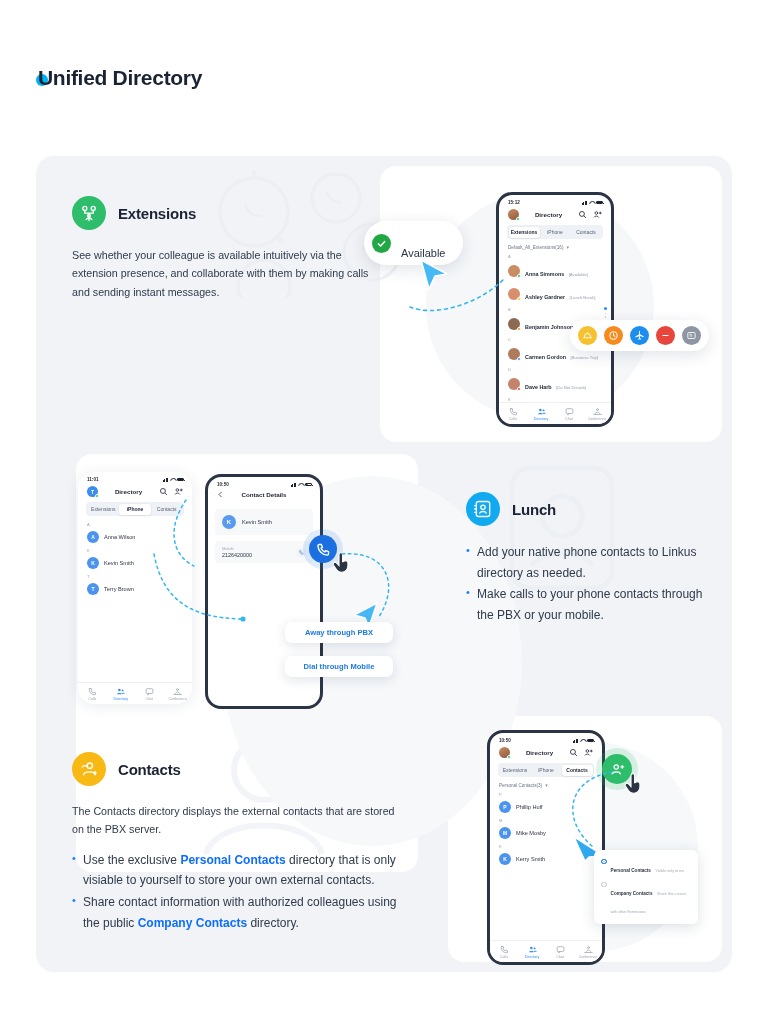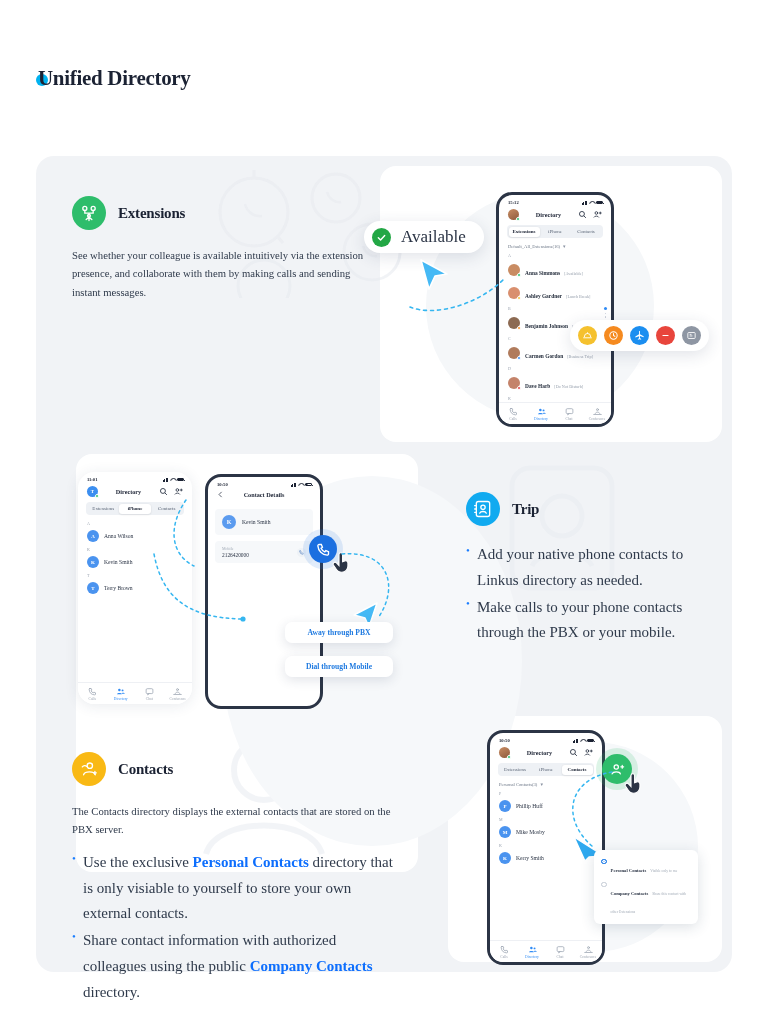--- a/index.html
+++ b/index.html
@@ -4,21 +4,21 @@
 <title>Unified Directory</title>
 <style>
   * { box-sizing: border-box; margin: 0; padding: 0; }
   html, body {
     width: 768px; height: 1024px;
     background: #ffffff;
     font-family: "Liberation Sans", sans-serif;
     color: #232c3d;
     overflow: hidden;
   }
-  .page { position: relative; width: 768px; height: 1024px; font-family: Liberation Serif, serif; }
+  .page { position: relative; width: 768px; height: 1024px; }
 
   
   .pg-title {
     position: absolute; left: 36px; top: 66px;
     font-size: 21px; font-weight: bold; letter-spacing: -0.3px;
     color: #1b2233;
   }
   .pg-title .dot {
     display: inline-block; width: 12px; height: 12px; border-radius: 50%;
     background: #00b2f0; vertical-align: -1px; margin-right: -10px;
@@ -52,21 +52,21 @@
   .sec-icon {
     width: 34px; height: 34px; border-radius: 50%;
     display: flex; align-items: center; justify-content: center; flex: 0 0 auto;
   }
   .sec-icon svg { width: 20px; height: 20px; }
   .sec-title { font-size: 15px; font-weight: bold; color: #1b2233; letter-spacing: -0.2px; }
   .sec p { font-size: 10.7px; line-height: 1.72; color: #2f3a4b; margin-bottom: 11px; }
   .sec p:last-child { margin-bottom: 0; }
   .bullets { list-style: none; }
   .bullets li {
-    font-size: 15px; line-height: 1.72; color: #2f3a4b;
+    font-size: 12px; line-height: 1.72; color: #2f3a4b;
     padding-left: 11px; position: relative; margin-bottom: 1px;
   }
   .bullets li::before {
     content: "•"; position: absolute; left: 0; top: -1px; color: #1a7dff; font-size: 11px;
   }
   .hl { color: #0d6efd; font-weight: bold; }
 
   .sec-ext   { left: 72px;  top: 196px; width: 300px; }
   .sec-phone { left: 466px; top: 492px; width: 240px; }
   .sec-con   { left: 72px;  top: 752px; width: 325px; }
@@ -172,21 +172,21 @@
     position: absolute; background: #fff; border-radius: 22px;
     box-shadow: 0 4px 16px rgba(40,60,90,.14);
     display: flex; align-items: center;
   }
   .pill-available { left: 364px; top: 221px; padding: 6px 18px 6px 8px; gap: 10px; }
   .pill-available .tick {
     width: 19px; height: 19px; border-radius: 50%; background: #22a745;
     display: flex; align-items: center; justify-content: center;
   }
   .pill-available .tick svg { width: 11px; height: 11px; }
-  .pill-available .lbl { font-size: 17px; color: #2b3445; }
+  .pill-available .lbl { font-size: 11px; color: #2b3445; margin-top: 20px; }
 
   .pill-status { left: 570px; top: 320px; padding: 6px 8px; gap: 7px; }
   .sbtn {
     width: 19px; height: 19px; border-radius: 50%;
     display: flex; align-items: center; justify-content: center;
   }
   .sbtn svg { width: 11px; height: 11px; }
 
   .pill-text {
     position: absolute; background: #fff; border-radius: 7px;
@@ -291,21 +291,21 @@
   <div class="sec sec-phone">
     <div class="sec-head">
       <div class="sec-icon" style="background:#11aaf0">
         <svg viewBox="0 0 24 24" fill="none" stroke="#fff" stroke-width="1.6" stroke-linecap="round">
           <rect x="4" y="3" width="16" height="18" rx="2.5"></rect>
           <circle cx="12" cy="10" r="2.6"></circle>
             <path d="M8 17c1.2-2.6 6.8-2.6 8 0"></path>
           <path d="M2 8h2M2 12h2M2 16h2"></path>
         </svg>
       </div>
-      <div class="sec-title">Trip</div>
+      <div class="sec-title">Lunch</div>
     </div>
     <ul class="bullets">
       <li>Add your native phone contacts to Linkus directory as needed.</li>
       <li>Make calls to your phone contacts through the PBX or your mobile.</li>
     </ul>
   </div>
 
   <div class="sec sec-con">
     <div class="sec-head">
       <div class="sec-icon" style="background:#f9b914">

